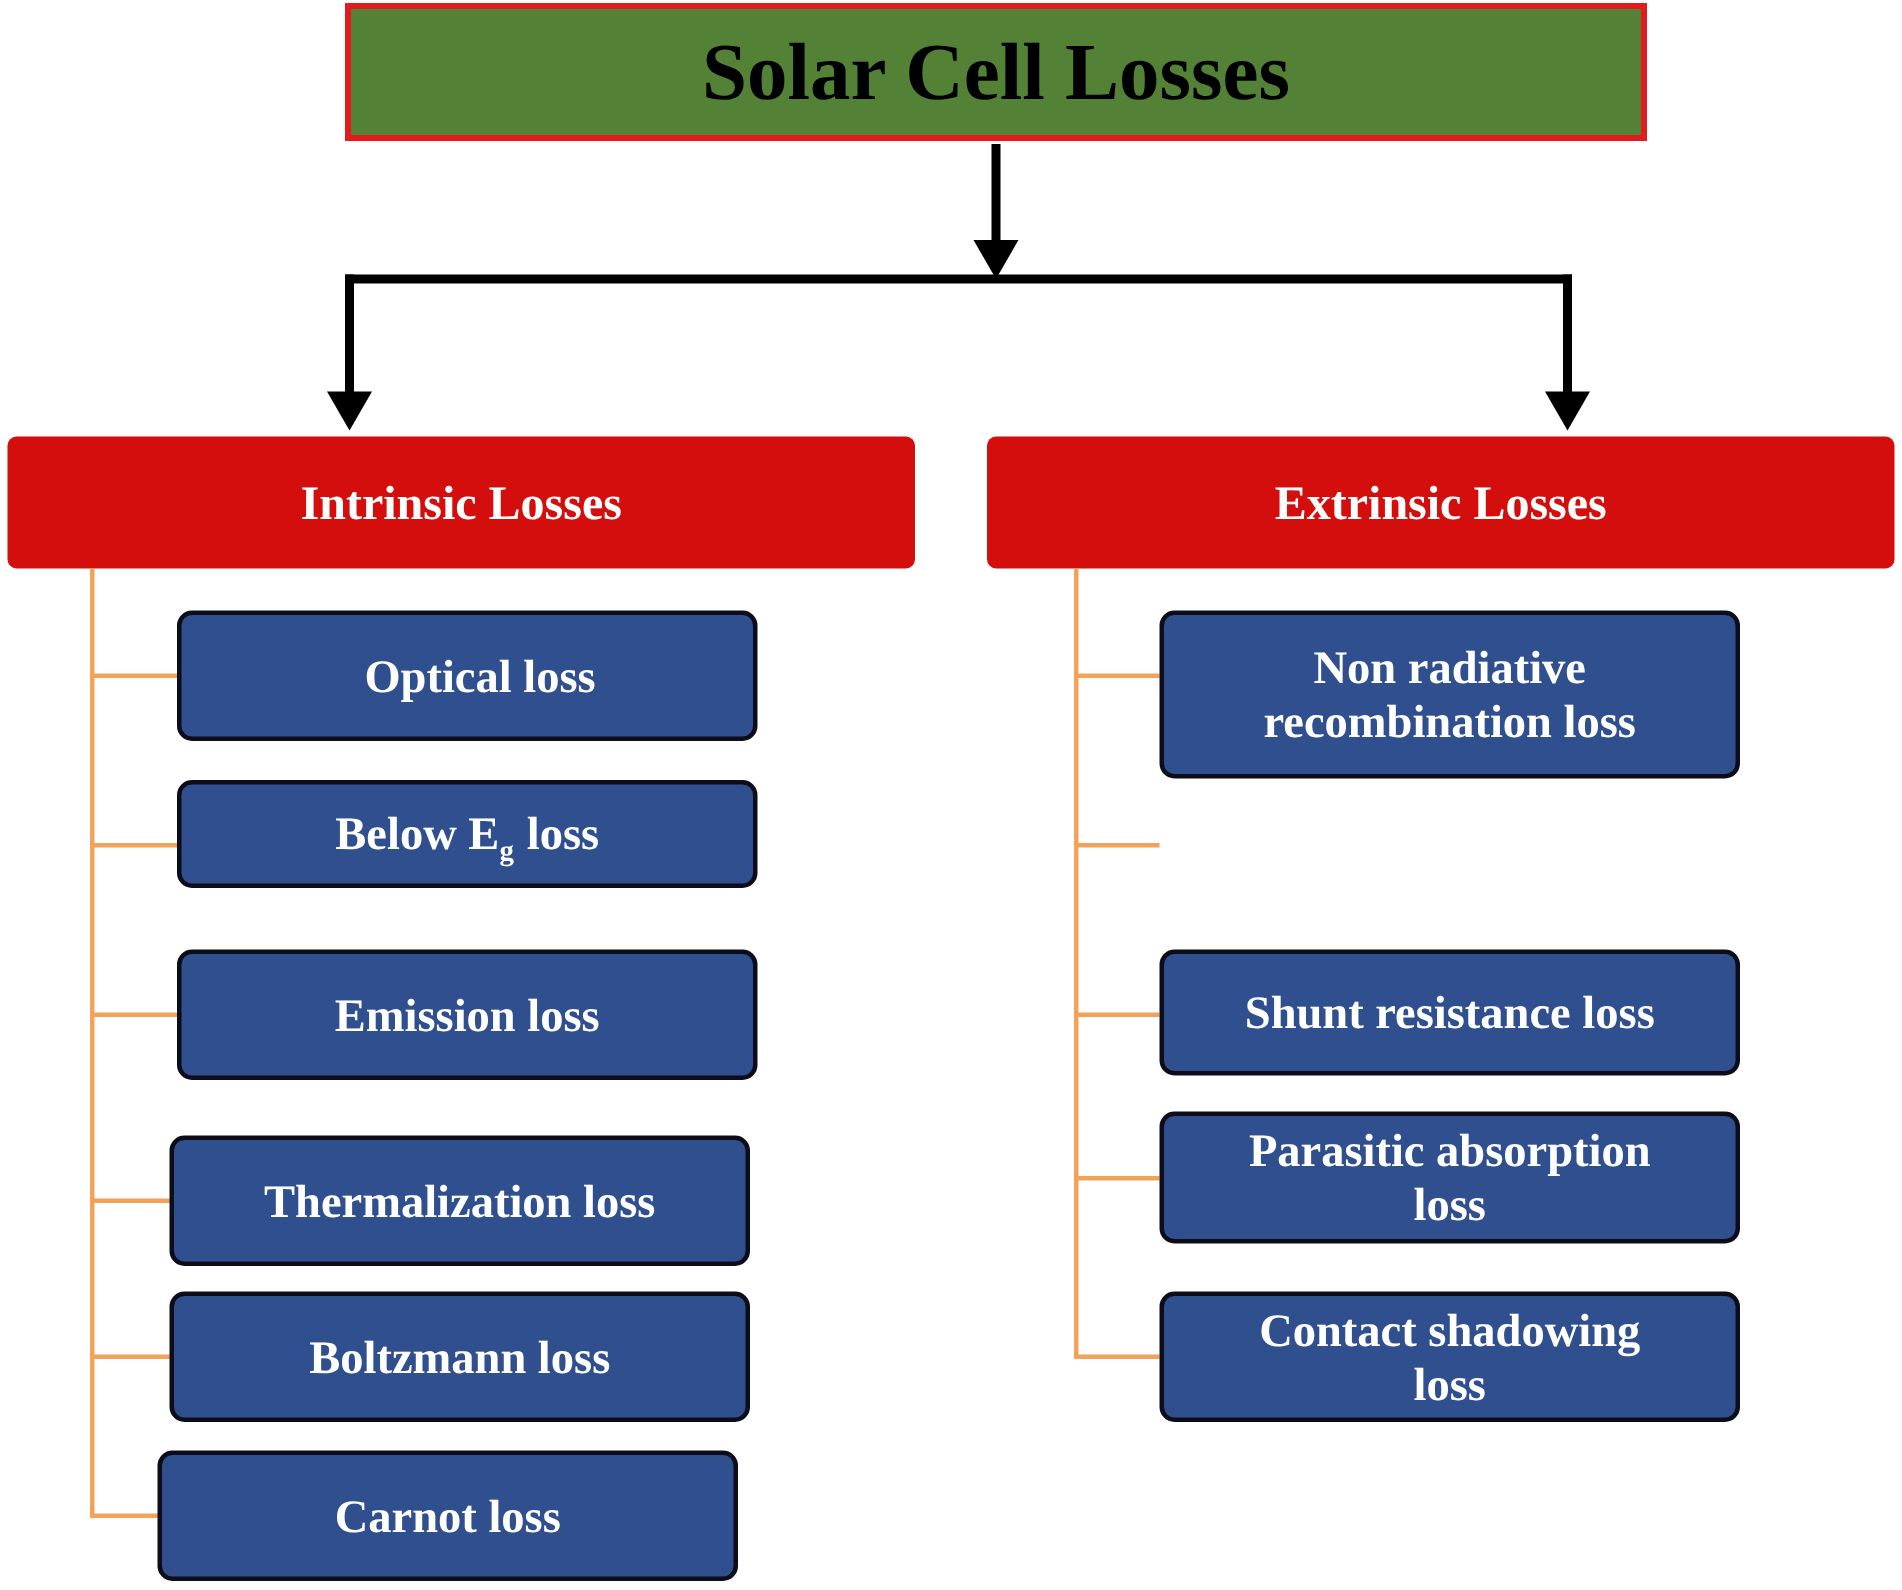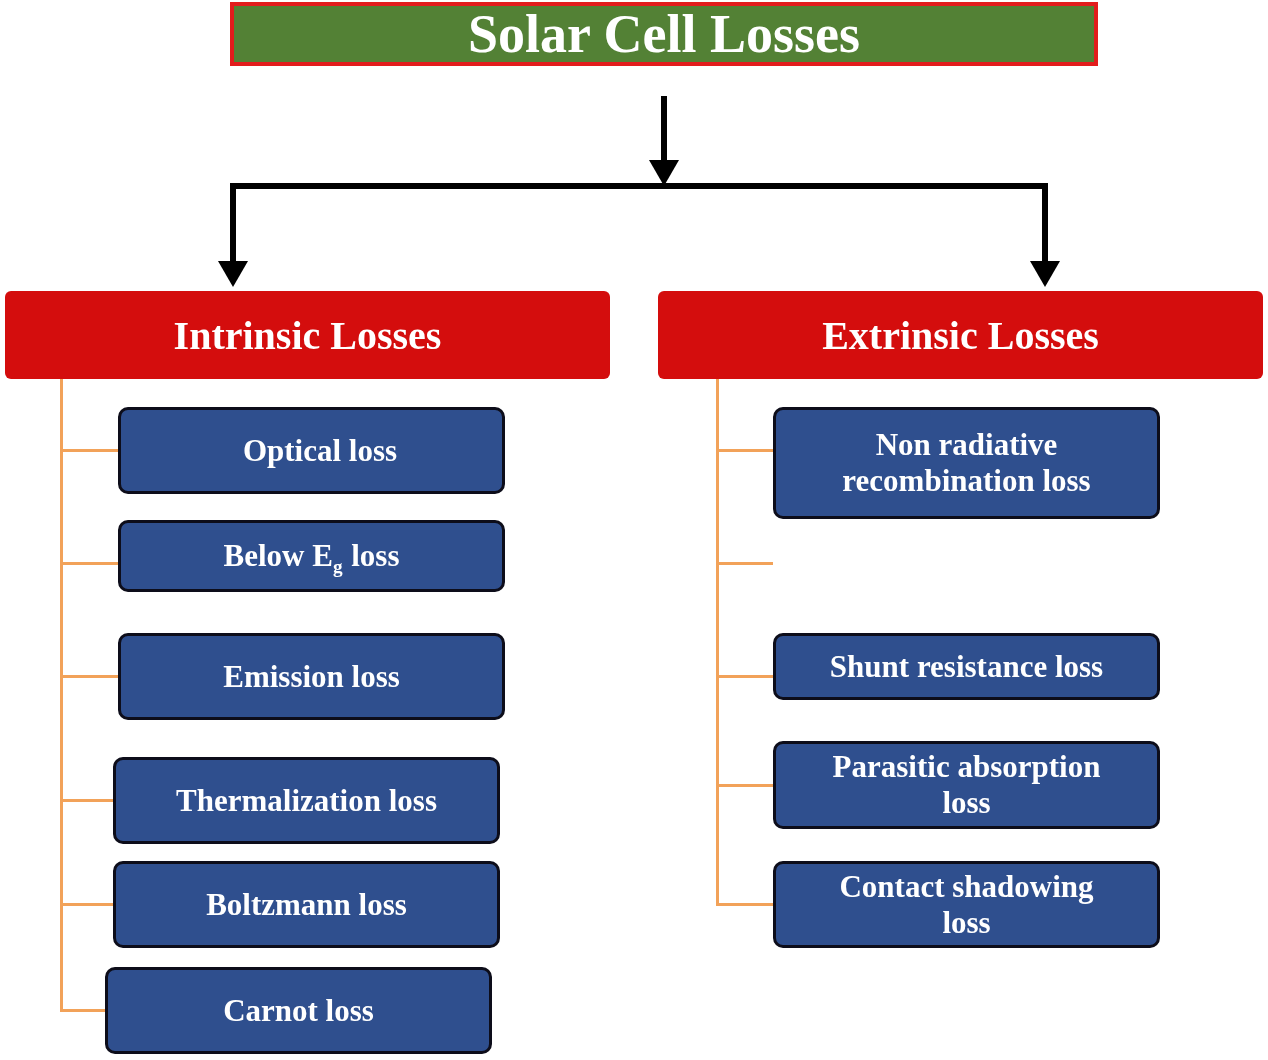--- a/index.html
+++ b/index.html
@@ -17,36 +17,36 @@
     position: relative;
     width: 1268px;
     height: 1060px;
     background: #ffffff;
     font-family: "Liberation Serif", "DejaVu Serif", serif;
     overflow: hidden;
   }
   .root-box {
     position: absolute;
     left: 230px; top: 2px;
-    width: 868px; height: 64px;
+    width: 868px; height: 92px;
     background: var(--root-fill);
     border: 4px solid var(--root-border);
-    color: #ffffff;
+    color: #000000;
     font-size: 54px;
     font-weight: bold;
     display: flex; align-items: center; justify-content: center;
     text-align: center;
   }
   .branch-box {
     position: absolute;
     width: 605px; height: 88px;
     background: var(--branch-fill);
     border-radius: 6px;
     color: #ffffff;
-    font-size: 40px;
+    font-size: 32px;
     font-weight: bold;
     display: flex; align-items: center; justify-content: center;
     text-align: center;
   }
   .leaf {
     position: absolute;
     width: 387px;
     background: var(--leaf-fill);
     border: 3px solid var(--leaf-border);
     border-radius: 10px;
@@ -125,21 +125,21 @@
   <div class="o-vline" style="left:716px; top:379px; width:3px; height:527px;"></div>
   <div class="o-hline" style="left:716px; top:449px; width:57px; height:3px;"></div>
   <div class="o-hline" style="left:716px; top:562px; width:57px; height:3px;"></div>
   <div class="o-hline" style="left:716px; top:675px; width:57px; height:3px;"></div>
   <div class="o-hline" style="left:716px; top:784px; width:57px; height:3px;"></div>
   <div class="o-hline" style="left:716px; top:903px; width:57px; height:3px;"></div>
 
   <div class="leaf" style="left:773px; top:407px; height:112px;">
     <span>Non radiative recombination loss</span>
   </div>
-  <div class="leaf" style="left:773px; top:633px; height:67px;">
+  <div class="leaf" style="left:773px; top:633px; height:84px;">
     <span>Shunt resistance loss</span>
   </div>
   <div class="leaf" style="left:773px; top:741px; height:88px;">
     <span class="narrow">Parasitic absorption loss</span>
   </div>
   <div class="leaf" style="left:773px; top:861px; height:87px;">
     <span class="narrow">Contact shadowing loss</span>
   </div>
 
 </div>

